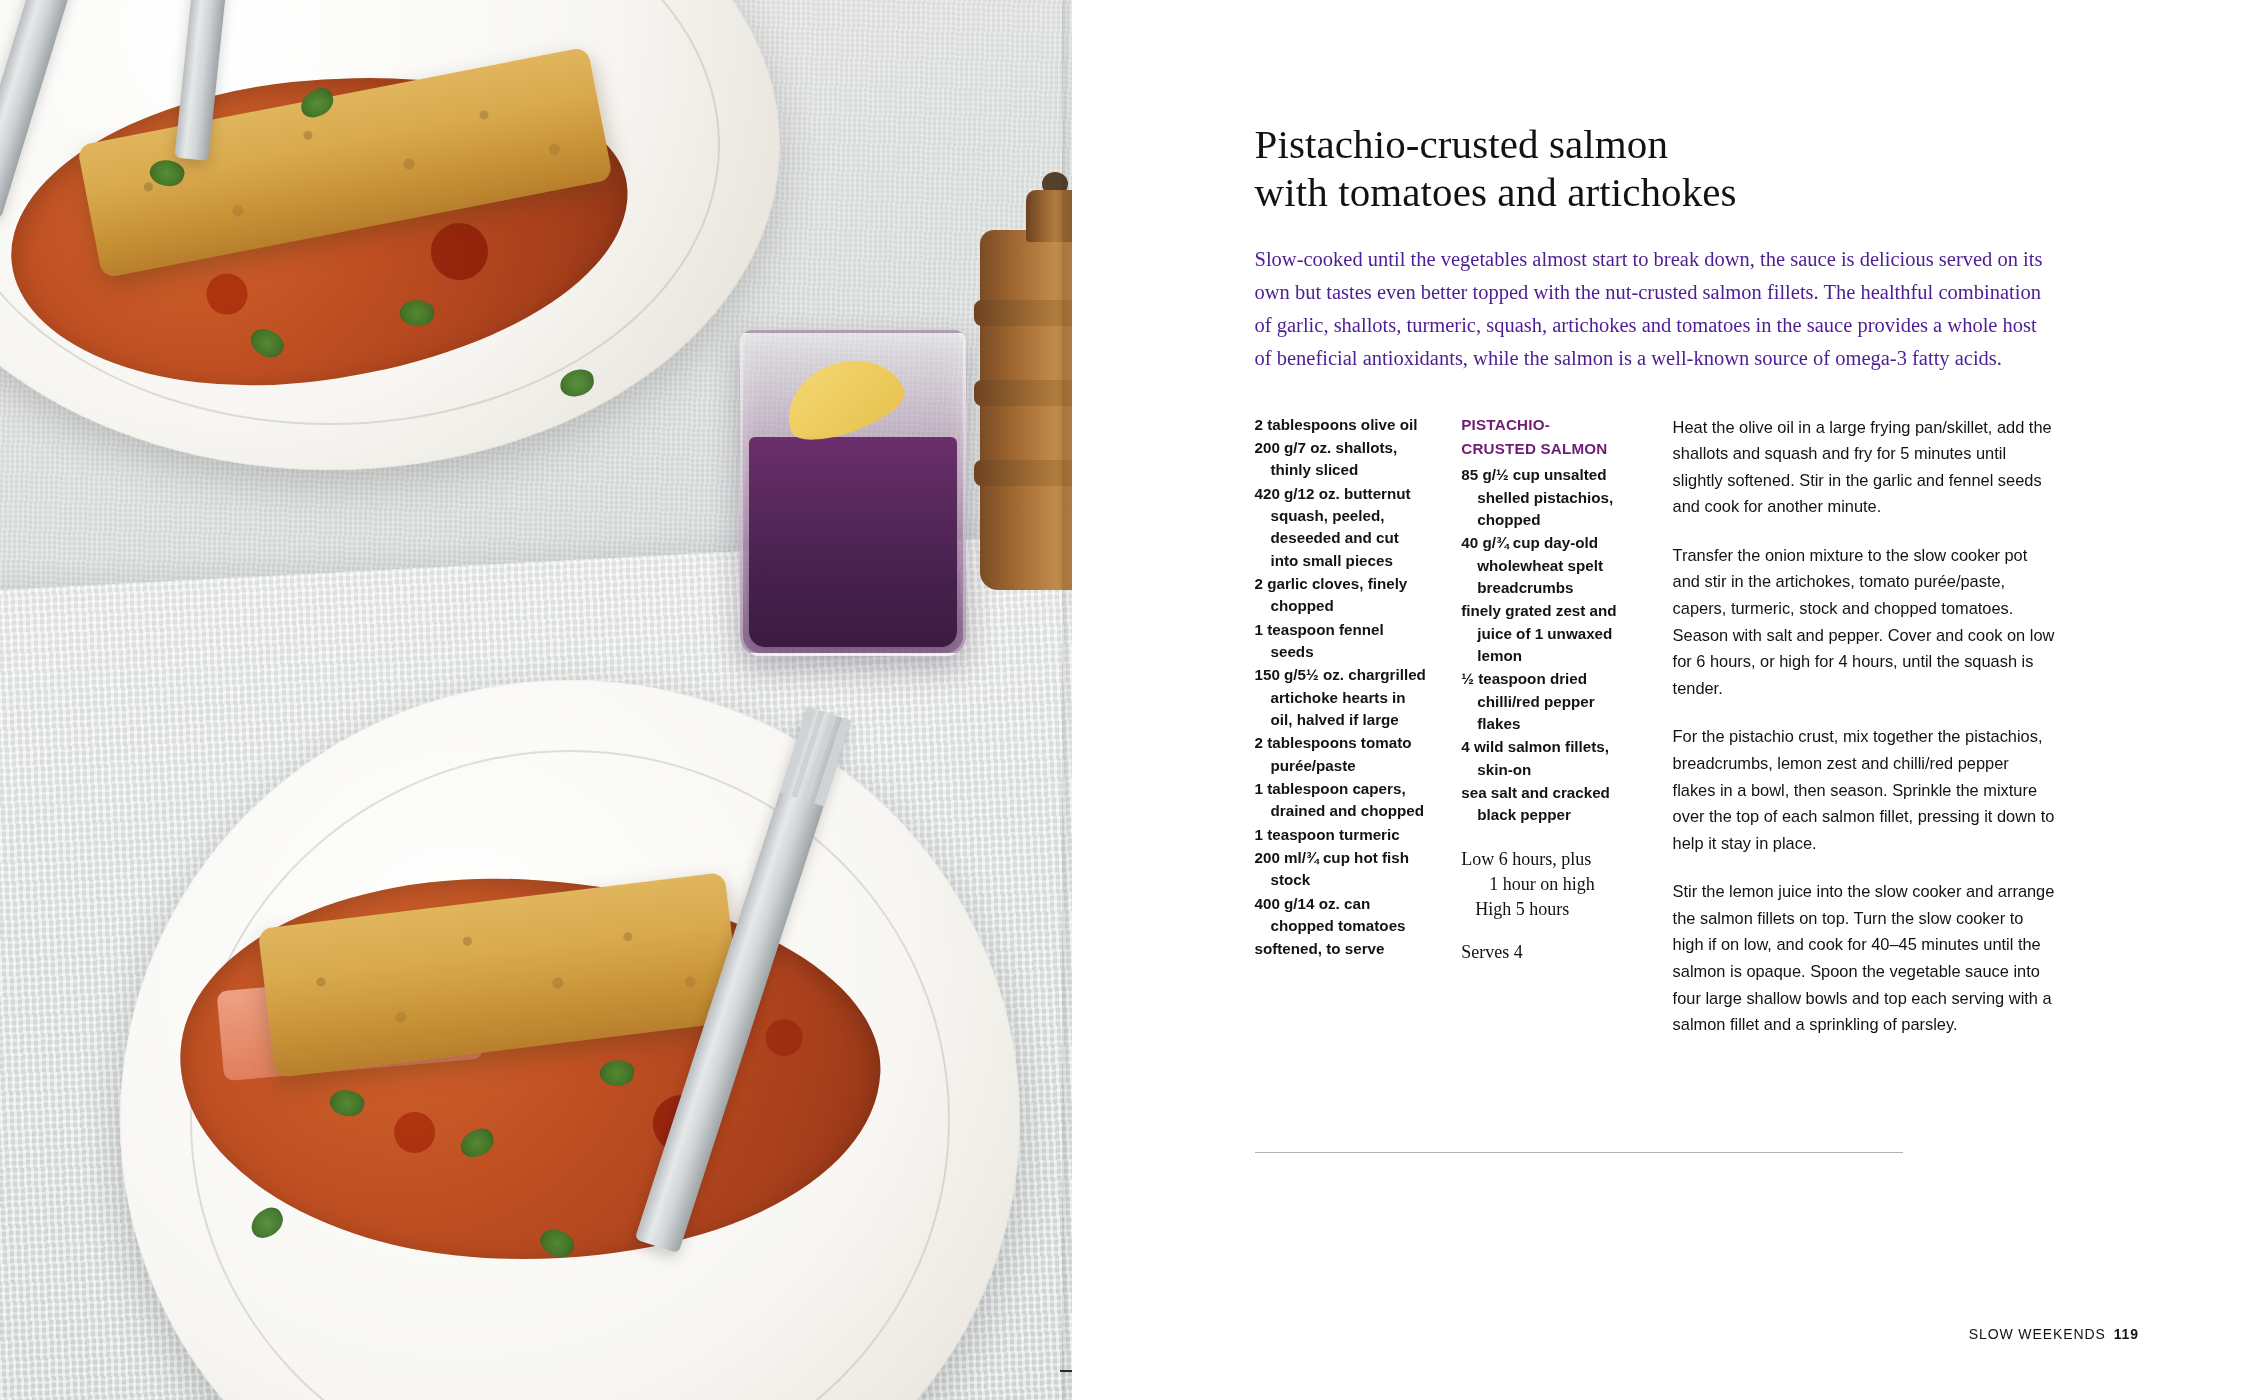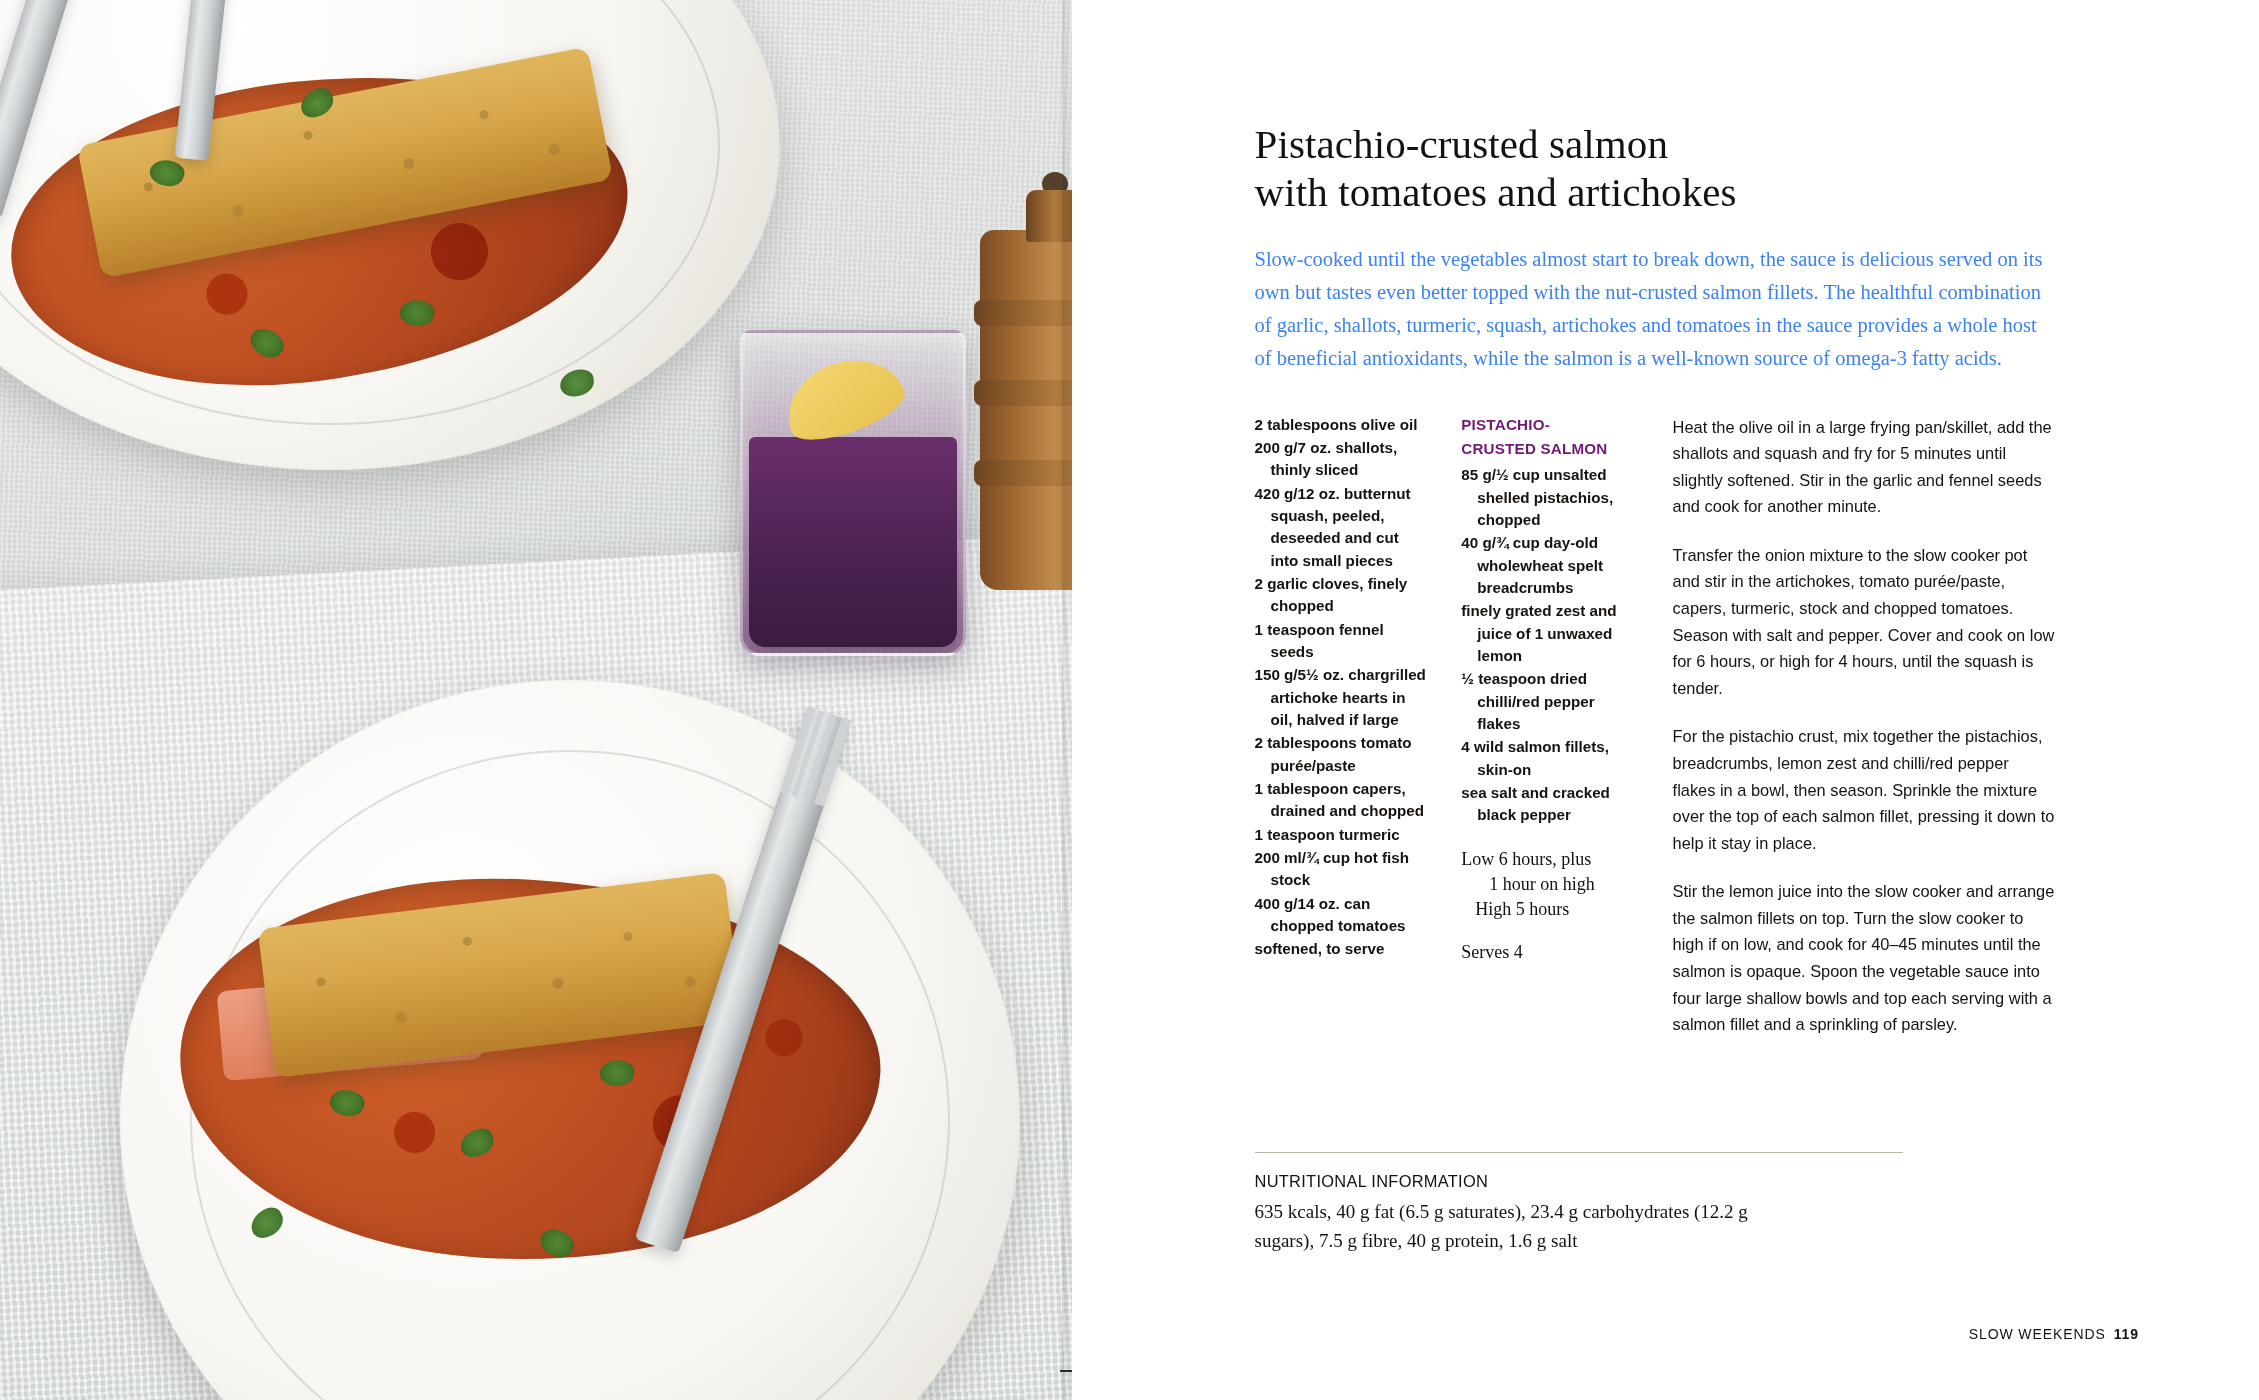--- a/index.html
+++ b/index.html
@@ -264,21 +264,21 @@
     font-size: 41px;
     line-height: 1.18;
     color: #15110f;
     margin: 0 0 26px 0;
     letter-spacing: 0.1px;
   }
   .intro {
     font-family: "Liberation Serif", serif;
     font-size: 20.5px;
     line-height: 1.62;
-    color: #3b82f6;
+    color: #4c1d95;
     margin: 0 0 38px 0;
     width: 800px;
   }
   .columns {
     display: flex;
     gap: 16px;
     align-items: flex-start;
   }
   .col-ingredients {
     width: 190px;
@@ -488,23 +488,19 @@
           <p>Transfer the onion mixture to the slow cooker pot and stir in the artichokes, tomato purée/paste, capers, turmeric, stock and chopped tomatoes. Season with salt and pepper. Cover and cook on low for 6 hours, or high for 4 hours, until the squash is tender.</p>
           <p>For the pistachio crust, mix together the pistachios, breadcrumbs, lemon zest and chilli/red pepper flakes in a bowl, then season. Sprinkle the mixture over the top of each salmon fillet, pressing it down to help it stay in place.</p>
           <p>Stir the lemon juice into the slow cooker and arrange the salmon fillets on top. Turn the slow cooker to high if on low, and cook for 40–45 minutes until the salmon is opaque. Spoon the vegetable sauce into four large shallow bowls and top each serving with a salmon fillet and a sprinkling of parsley.</p>
         </div>
 
       </div>
     </div>
 
     <div class="rule"></div>
 
-    <div class="nutrition">
-      <p class="nutrition-title">NUTRITIONAL INFORMATION</p>
-      <p class="nutrition-body">635 kcals, 40 g fat (6.5 g saturates), 23.4 g carbohydrates (12.2 g sugars), 7.5 g fibre, 40 g protein, 1.6 g salt</p>
-    </div>
 
     <div class="footer">
       <span>SLOW WEEKENDS</span><span class="pg">119</span>
     </div>
   </div>
 
 </div>
 
 </body></html>

